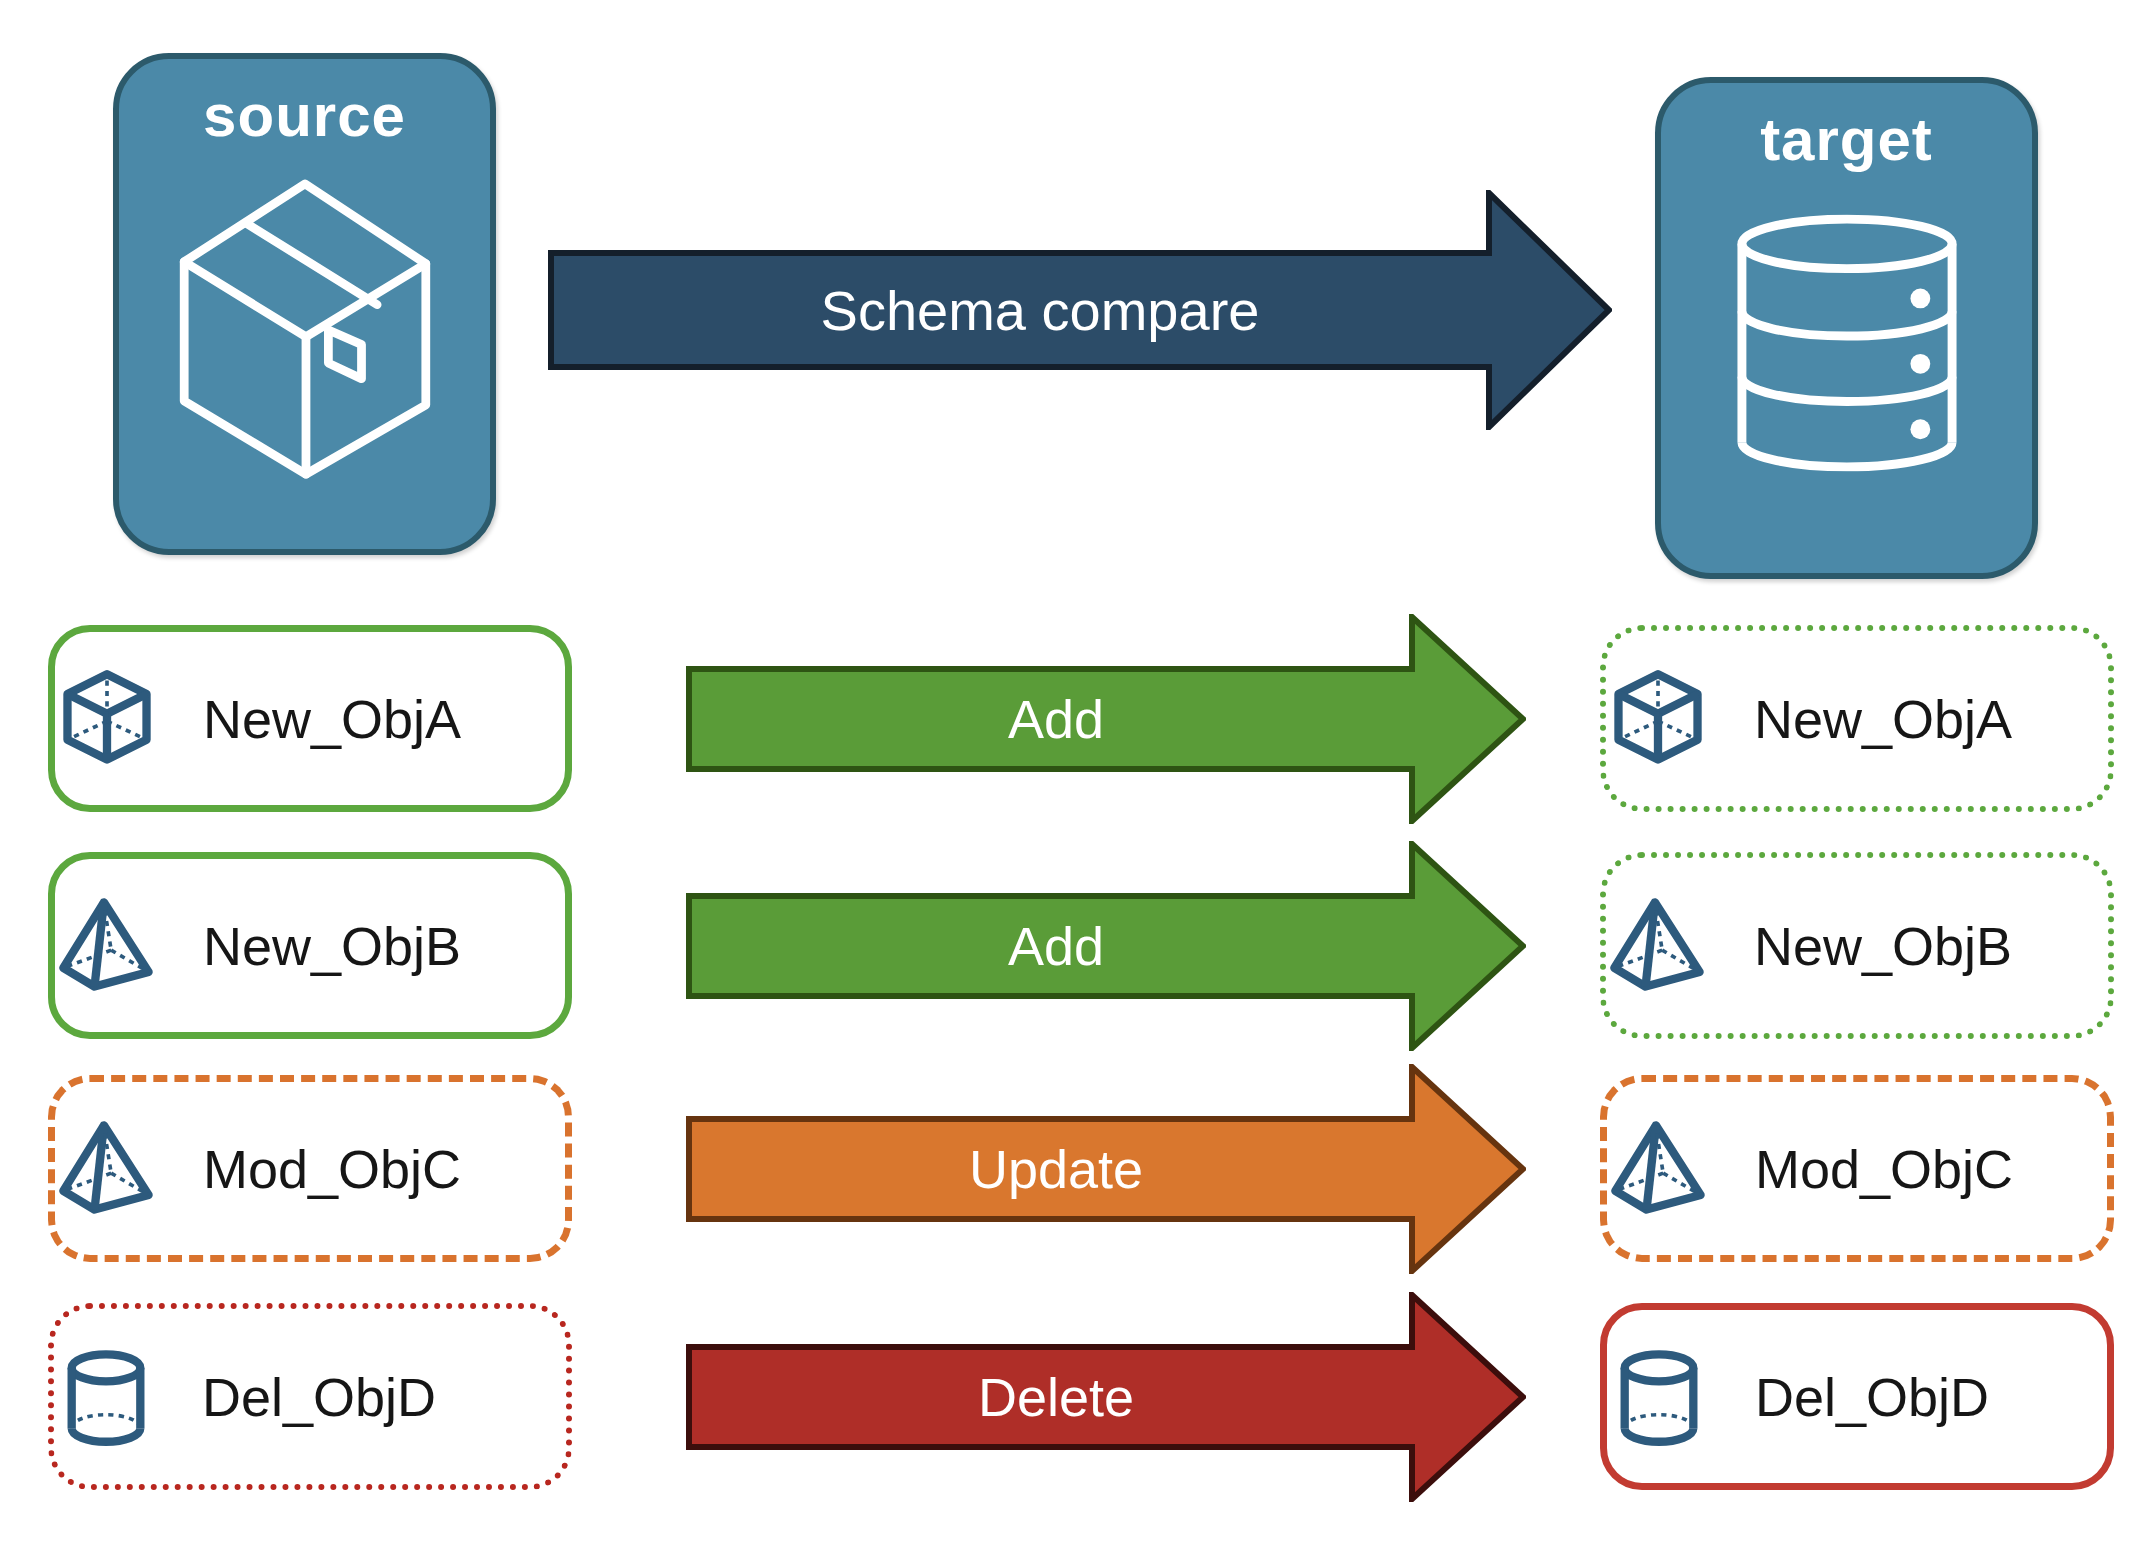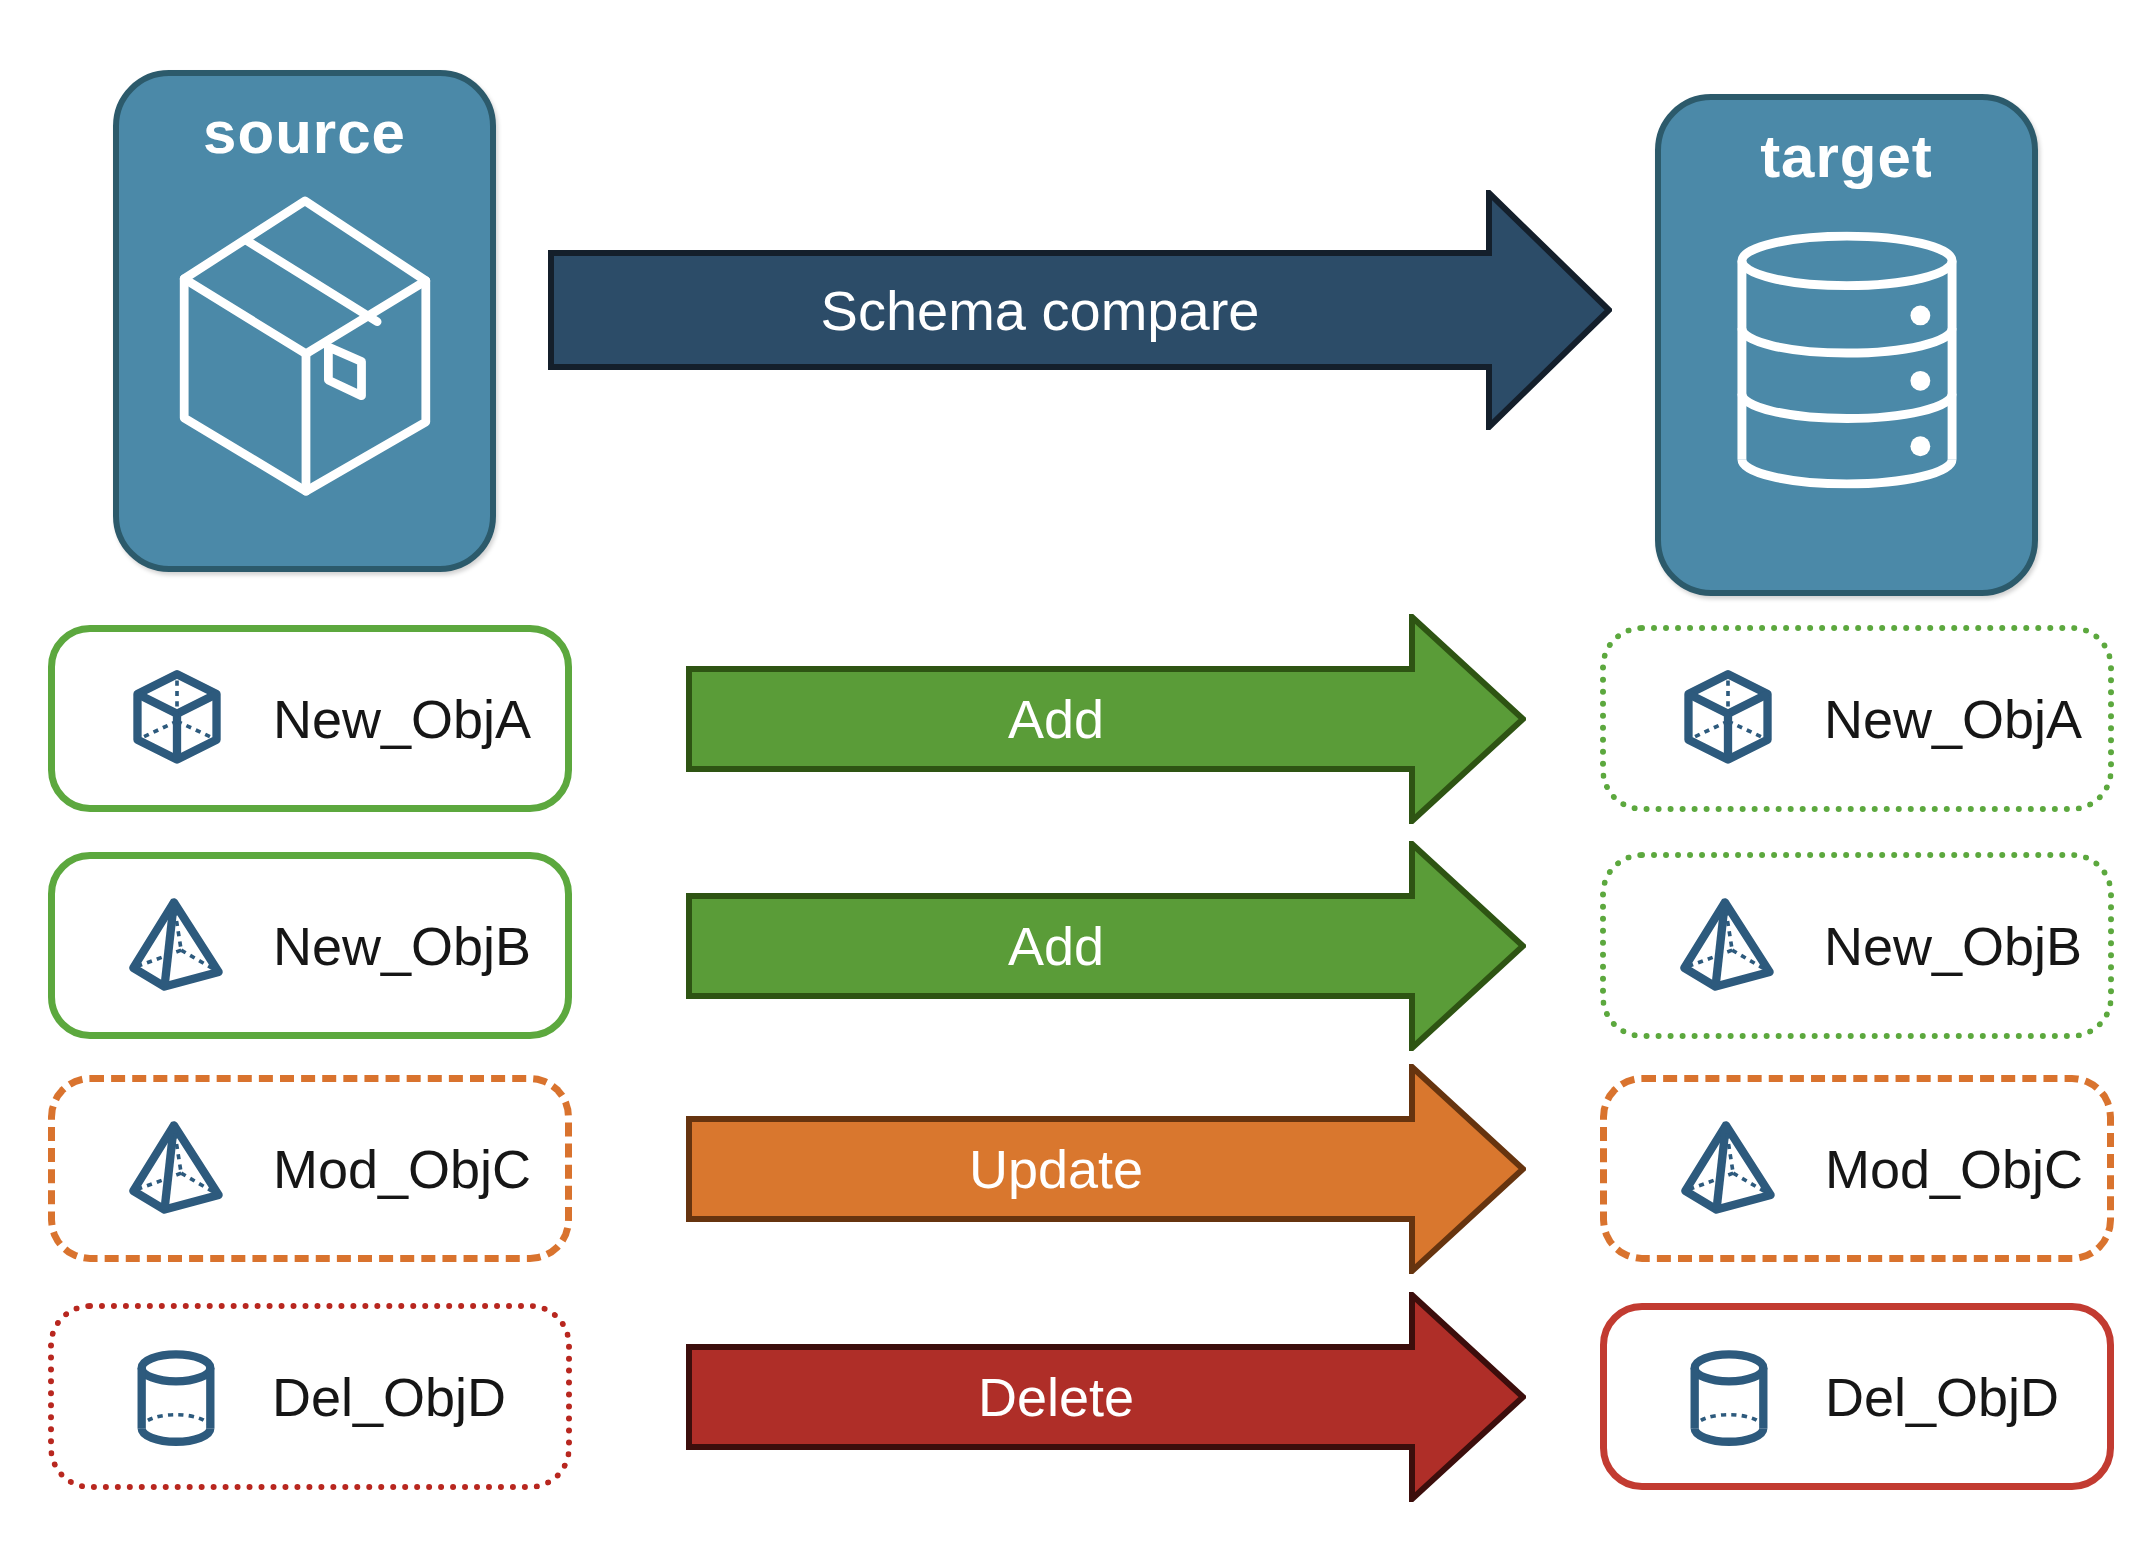--- a/index.html
+++ b/index.html
@@ -2,39 +2,39 @@
 <html><head>
 <meta charset="utf-8">
 <style>
   html,body{margin:0;padding:0;background:#ffffff;}
   .canvas{
     position:relative;width:2150px;height:1550px;background:#ffffff;overflow:hidden;
     font-family:"Liberation Sans", sans-serif;
   }
   
   .node{
-    position:absolute;top:70px;width:383px;height:502px;
+    position:absolute;top:53px;width:383px;height:502px;
     background:#4b89a8;border:6px solid #2c5a6b;border-radius:56px;
     box-sizing:border-box;box-shadow:2px 3px 4px rgba(0,0,0,.18);
     text-align:center;
   }
   .node.source{left:113px;}
   .node.target{left:1655px;margin-top:24px;}
   .node-title{
     margin-top:22px;font-size:60px;font-weight:700;color:#ffffff;letter-spacing:1px;
   }
   .node-icon{display:block;margin:28px auto 0;color:#ffffff;}
   .node-icon.db{margin-top:40px;}
   
   .main-arrow{position:absolute;left:548px;top:190px;}
   .main-arrow text{font-family:"Liberation Sans",sans-serif;font-size:56px;fill:#ffffff;}
   
   .row-box{
     position:absolute;height:187px;box-sizing:border-box;border-radius:42px;
-    background:#ffffff;display:flex;align-items:center;padding-left:70px;gap:44px;
+    background:#ffffff;display:flex;align-items:center;gap:44px;
   }
   .row-box .obj-icon{flex:0 0 auto;color:#2d5a7d;}
   .obj-label{font-size:54px;color:#161616;white-space:nowrap;}
   .row-arrow{position:absolute;}
   .row-arrow text{font-family:"Liberation Sans",sans-serif;font-size:54px;fill:#ffffff;}
   .defs{position:absolute;width:0;height:0;overflow:hidden;}
 </style>
 </head>
 <body>
 

